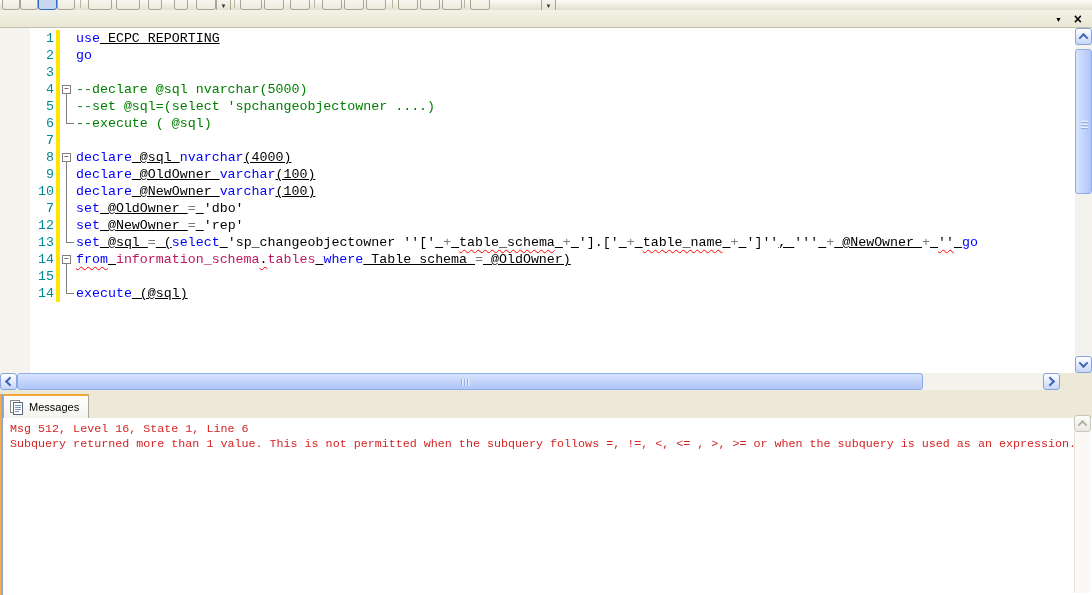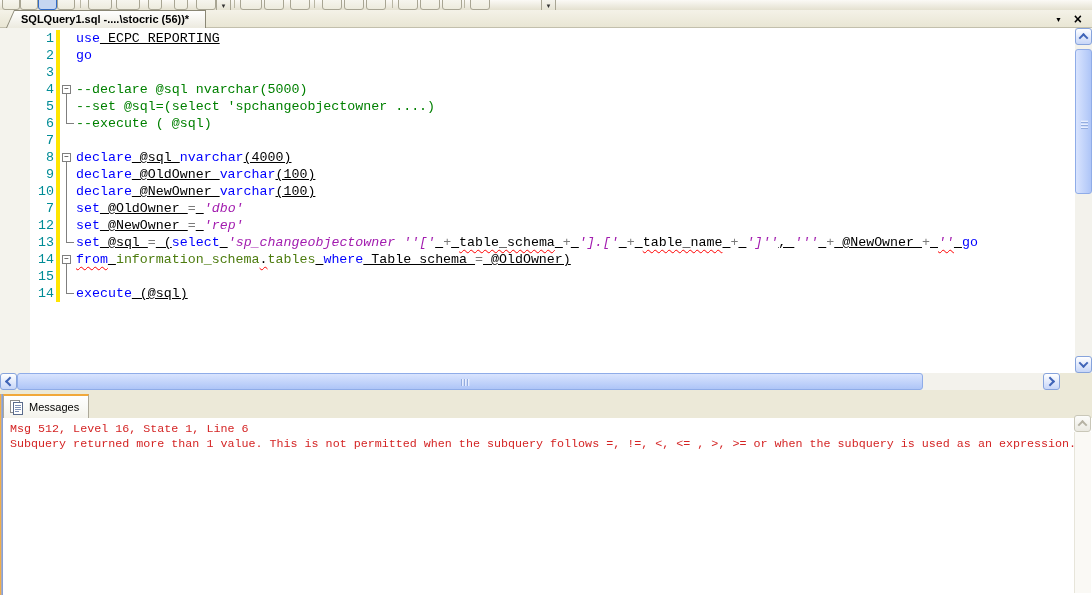--- a/index.html
+++ b/index.html
@@ -40,22 +40,22 @@
   .fold{width:16px;flex:none;position:relative;}
   .fold-box{position:absolute;left:2px;top:4px;width:9px;height:9px;box-sizing:border-box;
             border:1px solid #7F7F7F;background:#fff;}
   .fold-box::before{content:"−";position:absolute;left:0;top:-1px;width:7px;height:7px;
             font:8px/8px "Liberation Sans",sans-serif;text-align:center;color:#000;}
   .fold-vtail{position:absolute;left:6px;top:13px;bottom:0;width:1px;background:#7F7F7F;}
   .fold-vfull{position:absolute;left:6px;top:0;bottom:0;width:1px;background:#7F7F7F;}
   .fold-vtop{position:absolute;left:6px;top:0;height:9px;width:1px;background:#7F7F7F;}
   .fold-h{position:absolute;left:6px;top:8px;width:8px;height:1px;background:#7F7F7F;}
   .code{flex:1;}
-  .tk-k{color:#0000FF;} .tk-c{color:#008000;} .tk-s{color:#a21caf;font-style:italic;}
-  .tk-o{color:#7A7A7A;} .tk-g{color:#4d7c0f;} .tk-d{color:#000000;text-decoration:underline;}
+  .tk-k{color:#0000FF;} .tk-c{color:#008000;} .tk-s{color:#000000;}
+  .tk-o{color:#7A7A7A;} .tk-g{color:#be185d;} .tk-d{color:#000000;text-decoration:underline;}
   .sq{text-decoration-line:underline;text-decoration-style:wavy;text-decoration-color:#FF0000;
       text-decoration-thickness:1px;text-underline-offset:2.5px;text-decoration-skip-ink:none;}
 
   
   .sb-btn{display:flex;align-items:center;justify-content:center;box-sizing:border-box;
           background:linear-gradient(180deg,#FFFFFF,#C7D6F8);border:1px solid #86A3DC;border-radius:3px;color:#4065B8;}
   .sb-btn.dis{background:linear-gradient(#FCFCFA,#EAE9E1);border-color:#C9C7B8;color:#B5B2A4;}
   .chev{display:inline-block;width:5px;height:5px;border:solid currentColor;border-width:2px 2px 0 0;}
   .chev.up{transform:rotate(-45deg) translate(-1px,1px);}
   .chev.down{transform:rotate(135deg) translate(-1px,1px);}
@@ -122,25 +122,20 @@
     <div class="tb-sep" style="left:392px"></div>
     <div class="tb-stub" style="left:398px;width:18px"></div>
     <div class="tb-stub" style="left:420px;width:18px"></div>
     <div class="tb-stub" style="left:442px;width:18px"></div>
     <div class="tb-sep" style="left:464px"></div>
     <div class="tb-stub" style="left:470px;width:18px"></div>
     <div class="tb-dd" style="left:541px">▼</div>
   </div>
 
   <div id="tabrow">
-    <div class="doc-tab">
-      <div class="outer"></div>
-      <div class="inner"></div>
-      <div class="label">SQLQuery1.sql -....\stocric (56))*</div>
-    </div>
     <div class="tab-tools">
       <span class="tab-dd-icon">▼</span>
       <span class="tab-close-icon">×</span>
     </div>
   </div>
 
   <div id="editor">
     <div id="sel-margin"></div>
     <div id="code-lines">
         <div class="code-line"><div class="ln">1</div><div class="chbar"></div><div class="fold"></div><div class="code"><span class="tk-k">use</span><span class="tk-d"> ECPC_REPORTING</span></div></div>

